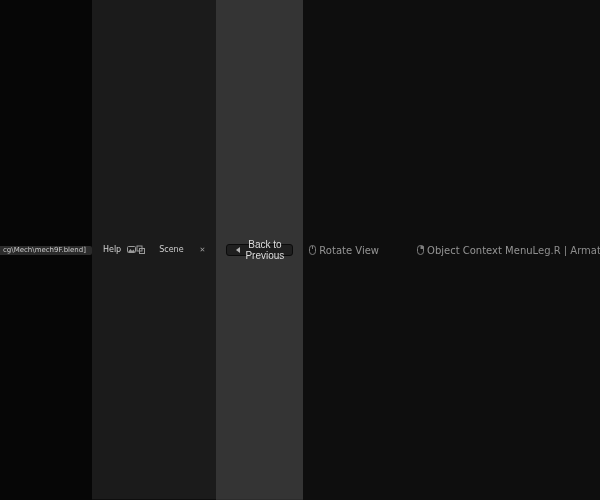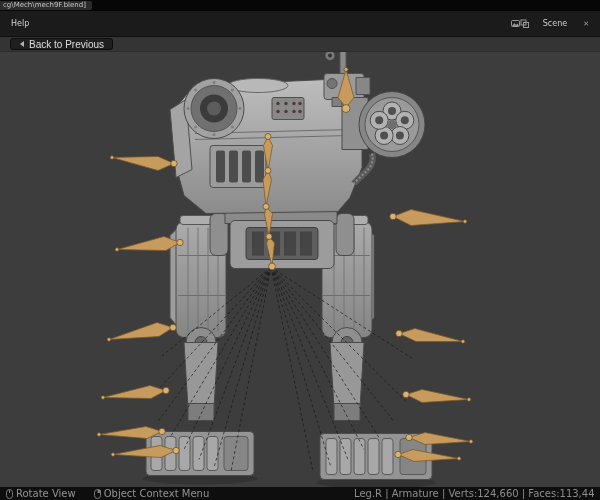--- a/index.html
+++ b/index.html
@@ -1,18 +1,18 @@
 <!DOCTYPE html>
 <html><head>
 <meta charset="utf-8">
 <style>
   *{box-sizing:border-box;margin:0;padding:0}
   html,body{width:600px;height:500px;overflow:hidden;background:#000;
     font-family:"DejaVu Sans","Liberation Sans",sans-serif}
-  .window{width:600px;height:500px;display:flex;flex-direction:column;background:#a16207}
+  .window{width:600px;height:500px;display:flex;flex-direction:row;background:#a16207}
 
   
   .titlebar{flex:0 0 11px;background:#060606;display:flex;align-items:center}
   .title-chip{background:#2b2b2b;color:#c9c9c9;font-size:7px;line-height:9px;
     padding:0 6px 0 3px;border-radius:0 2px 2px 0;white-space:nowrap}
 
   
   .menubar{flex:0 0 13px;background:#1b1b1b;border-bottom:1px solid #0e0e0e;
     display:flex;align-items:center;padding:0 5px;color:#d2d2d2;font-size:8px}
   .menu-item{padding:8px 6px;cursor:default}
@@ -29,21 +29,21 @@
     height:12px;padding:0 8px;cursor:default}
 
   
   .viewport{flex:1 1 auto;position:relative;background:#3d3d3d;overflow:hidden}
   .viewport svg{position:absolute;left:0;top:0;width:100%;height:100%;display:block}
 
   
   .statusbar{flex:0 0 13px;background:#0e0e0e;display:flex;align-items:center;
     padding:0 6px;color:#949494;font-size:10px;white-space:nowrap}
   .status-group{display:flex;align-items:center;gap:3px}
-  .status-mid{margin-left:18px}
+  .status-mid{margin-left:38px}
   .status-right{margin-left:auto;color:#8d8d8d;overflow:hidden;max-width:240px}
 </style>
 </head>
 <body>
 
 <div class="window">
 
   <div class="titlebar">
     <span class="title-chip">cg\Mech\mech9F.blend]</span>
   </div>

